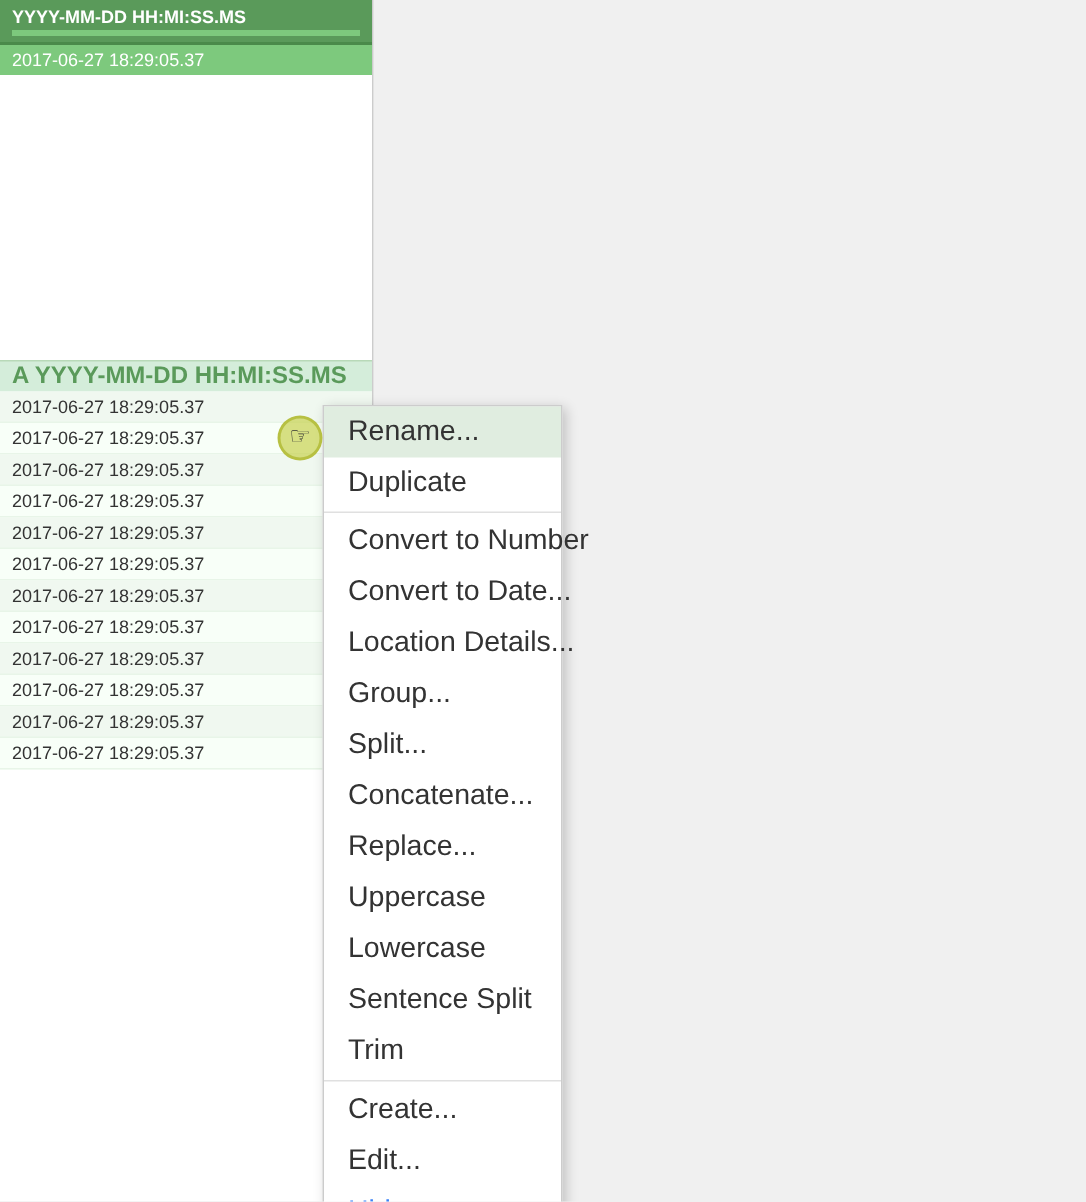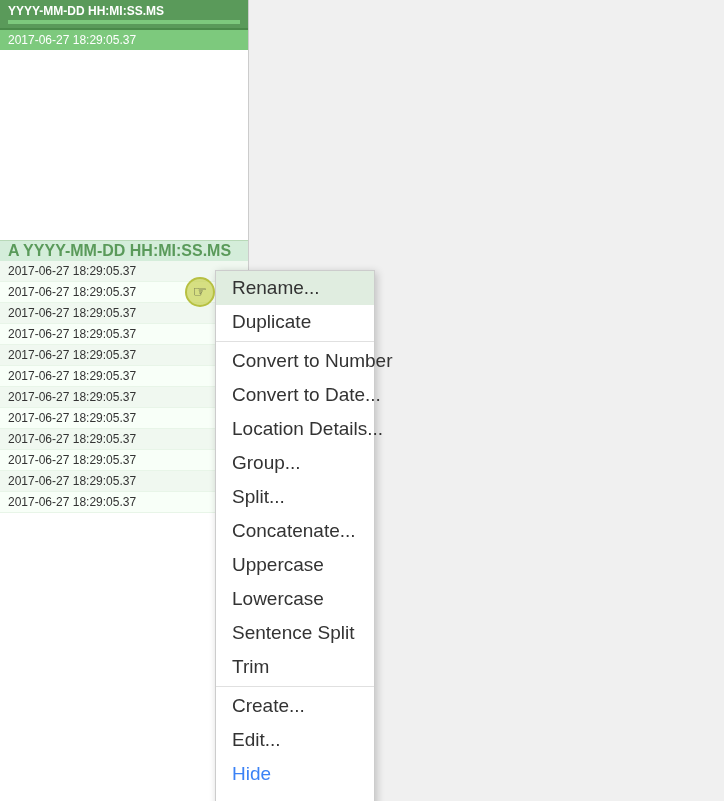--- a/index.html
+++ b/index.html
@@ -161,20 +161,21 @@
 <div class="context-menu" id="context-menu">
     <div class="menu-item active">Rename...</div>
     <div class="menu-item">Duplicate</div>
     <div class="menu-separator"></div>
     <div class="menu-item">Convert to Number</div>
     <div class="menu-item">Convert to Date...</div>
     <div class="menu-item">Location Details...</div>
     <div class="menu-item">Group...</div>
     <div class="menu-item">Split...</div>
     <div class="menu-item">Concatenate...</div>
+    <div class="menu-item">Replace...</div>
     <div class="menu-item">Uppercase</div>
     <div class="menu-item">Lowercase</div>
     <div class="menu-item">Sentence Split</div>
     <div class="menu-item">Trim</div>
     <div class="menu-separator"></div>
     <div class="menu-item">Create...</div>
     <div class="menu-item">Edit...</div>
     <div class="menu-item purple">Hide</div>
     <div class="menu-item red">Delete</div>
   </div>

